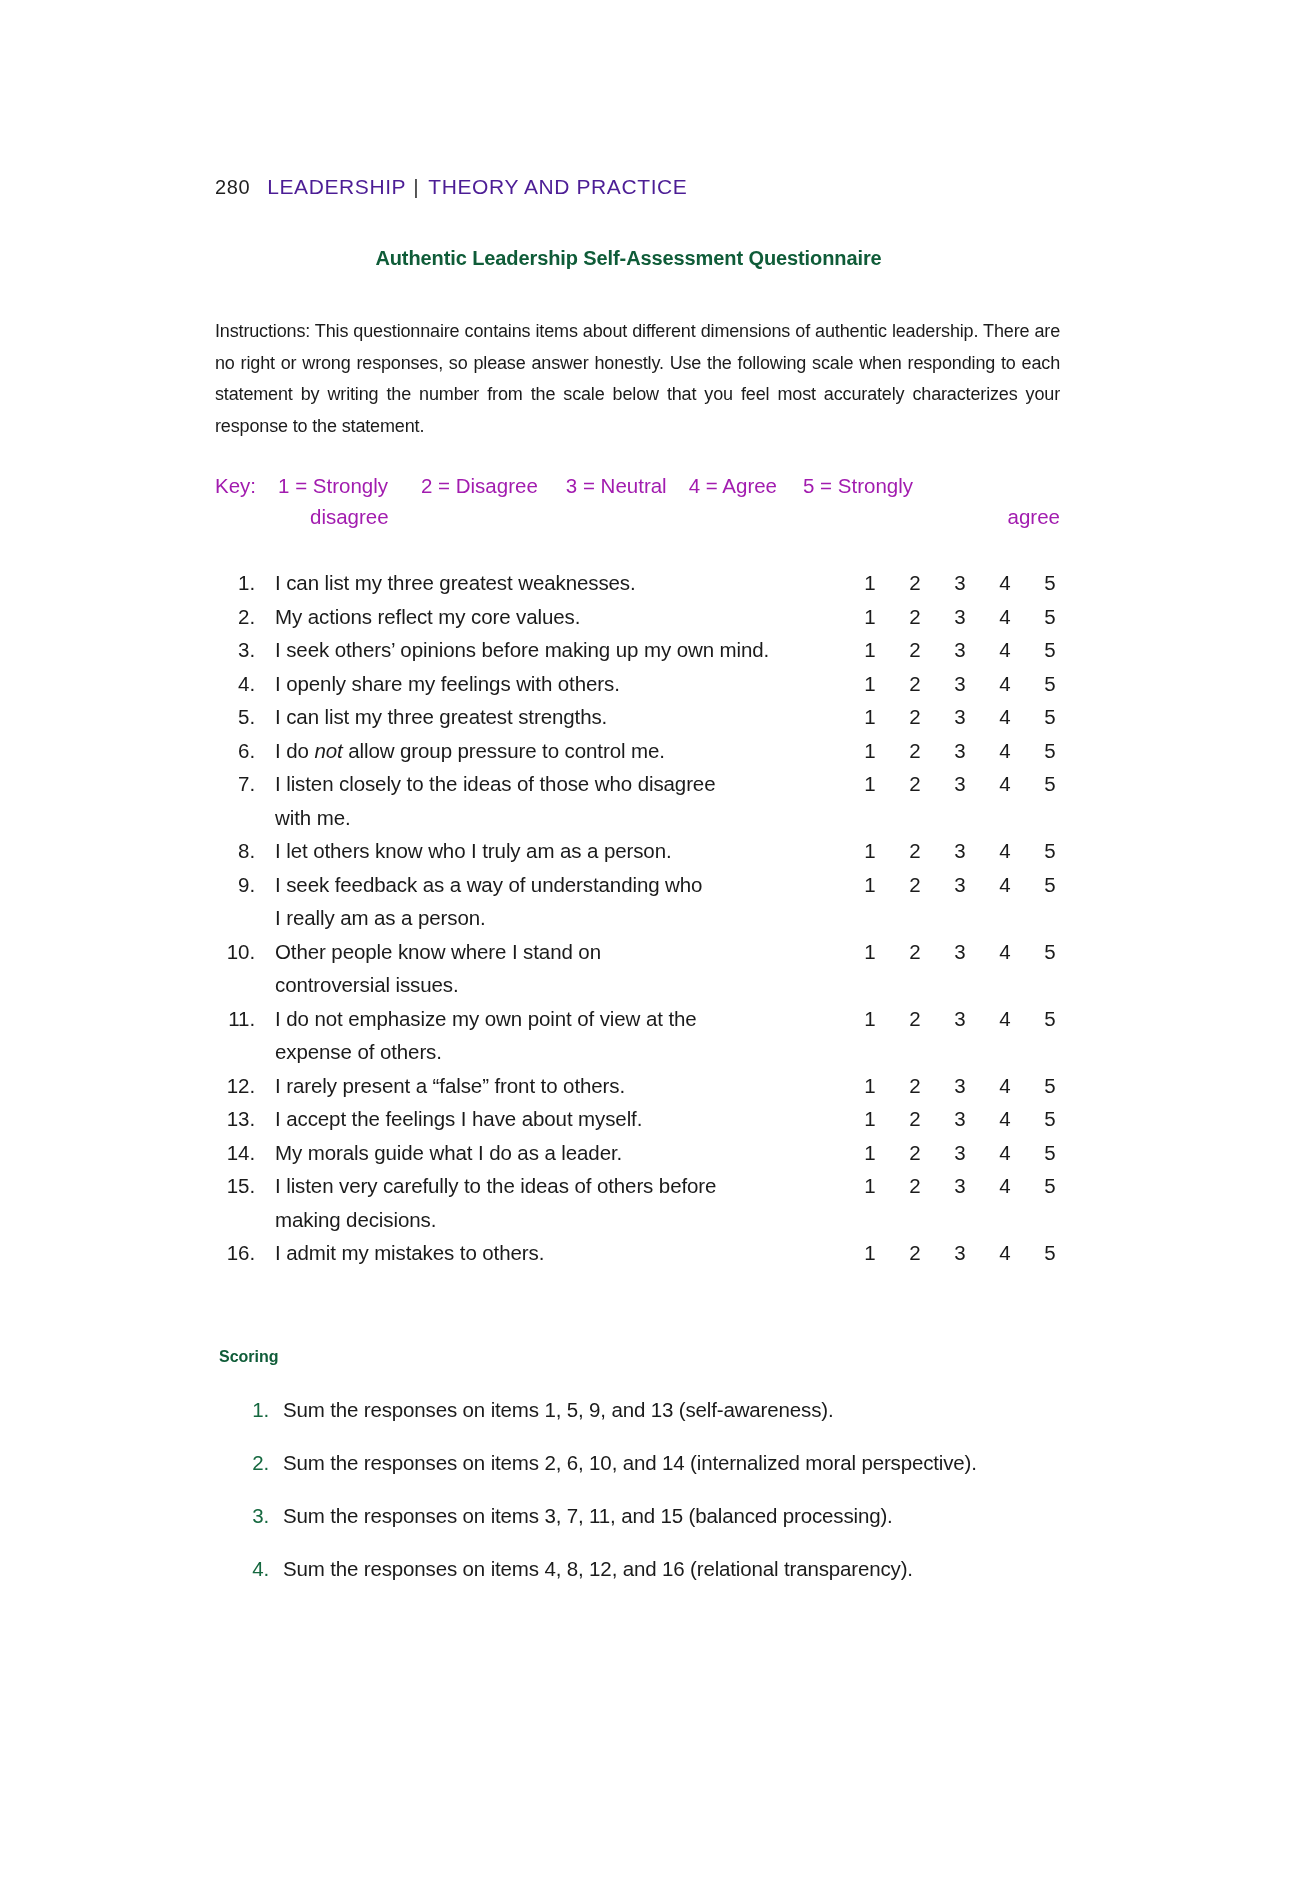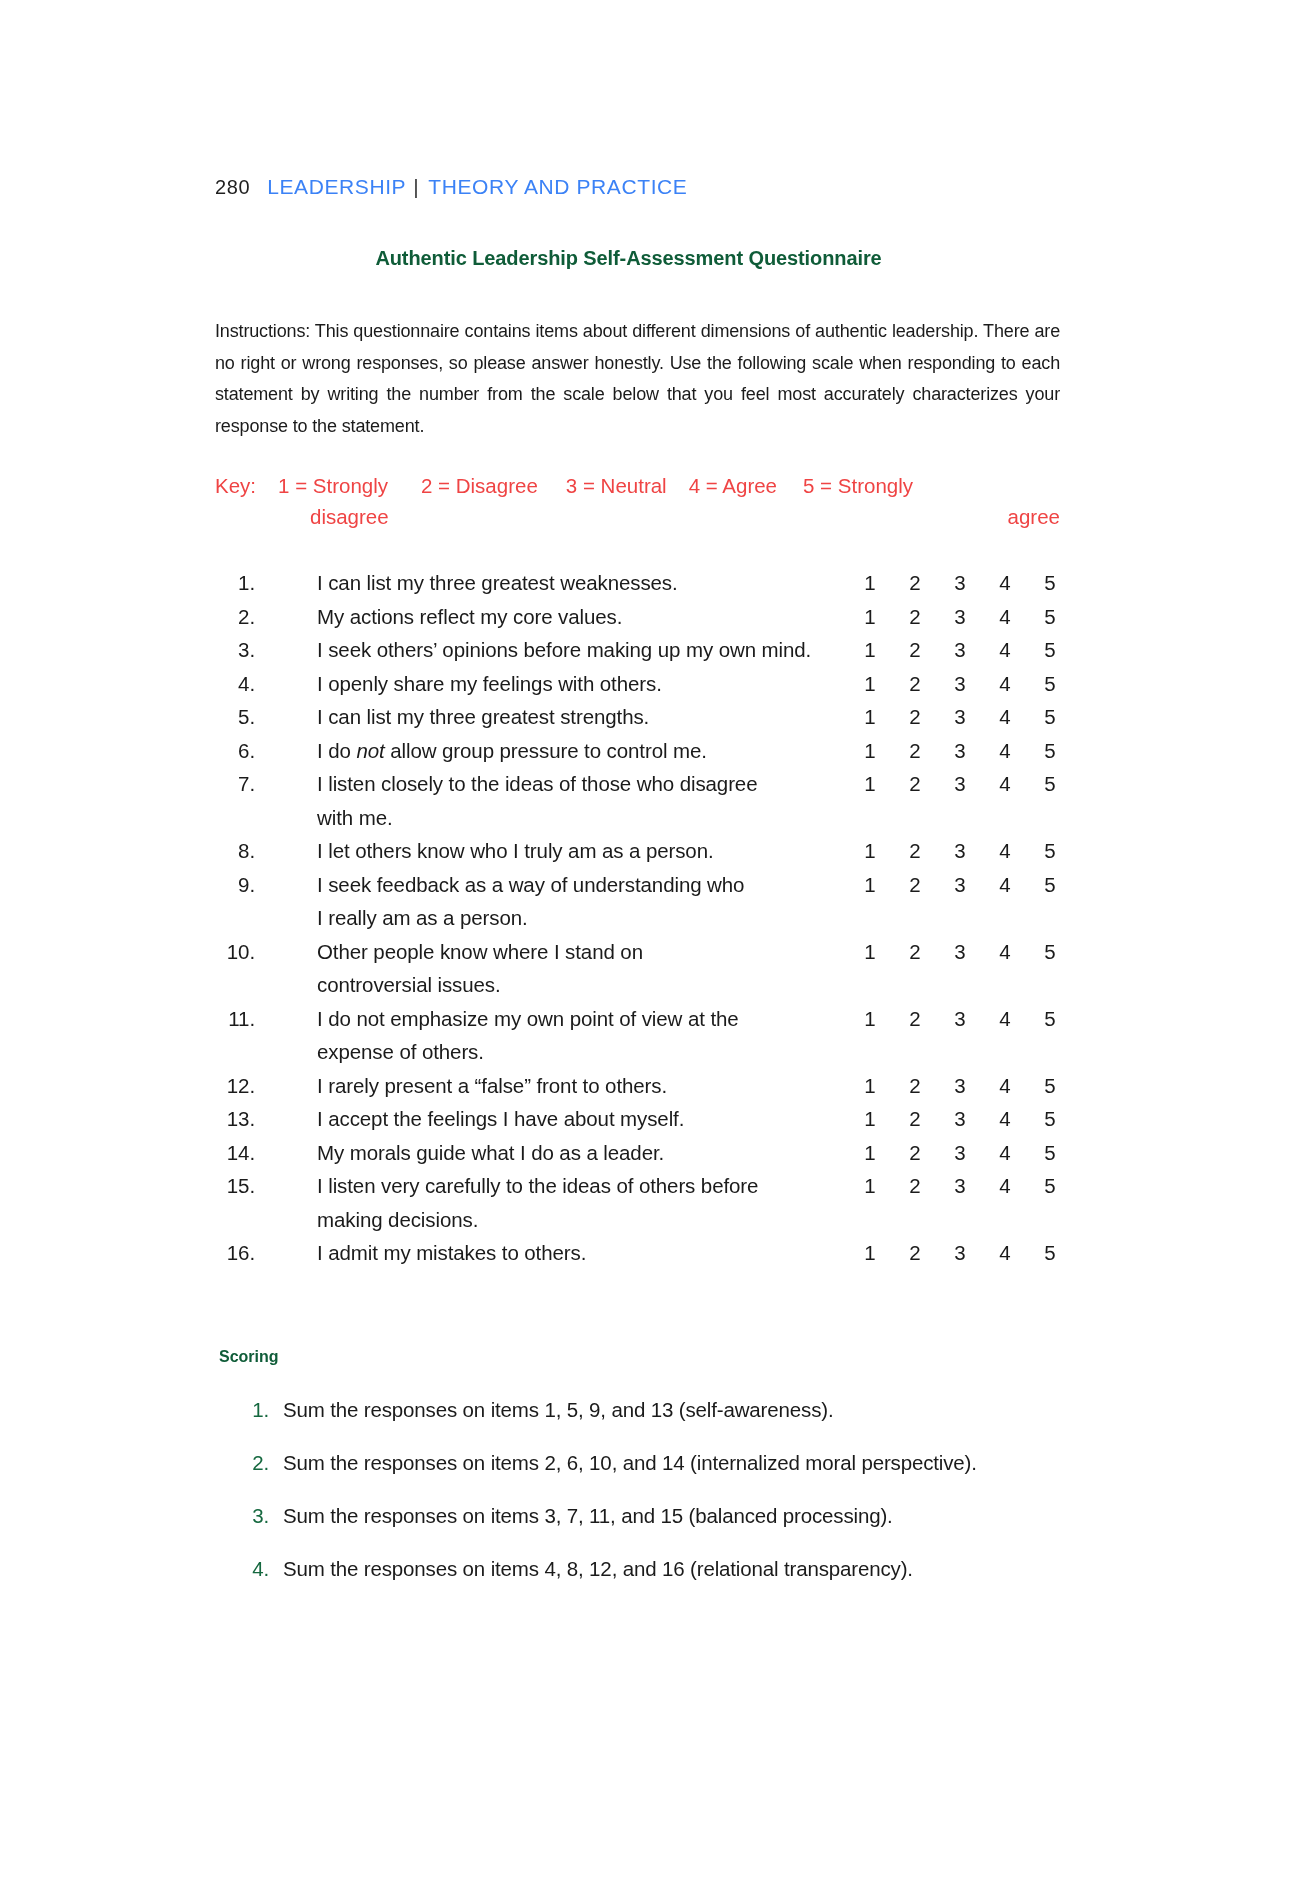--- a/index.html
+++ b/index.html
@@ -38,21 +38,21 @@
     letter-spacing: 0.6px;
     margin: 0 0 48px 0;
     white-space: nowrap;
   }
   .runhead .folio {
     color: #1f1f1f;
     margin-right: 17px;
     font-size: 20px;
   }
   .runhead .rh-title {
-    color: #3b82f6;
+    color: #4c1d95;
   }
   .runhead .rh-rule {
     color: #3b3b3b;
     margin: 0 9px 0 7px;
     font-weight: 300;
   }
 
   
   .doc-title {
     text-align: center;
@@ -73,21 +73,21 @@
     color: #1b1b1b;
     margin: 0 0 28px 0;
     letter-spacing: -0.15px;
   }
 
   
   .key-block {
     position: relative;
     font-size: 20.5px;
     line-height: 31px;
-    color: #ef4444;
+    color: #a21caf;
     margin: 0 0 34px 0;
     height: 62px;
   }
   .key-row {
     display: flex;
     align-items: baseline;
     white-space: nowrap;
   }
   .key-label { margin-right: 22px; }
   .key-opt { white-space: nowrap; }
@@ -124,21 +124,20 @@
   .item .num {
     position: absolute;
     left: 0;
     top: 0;
     width: 40px;
     text-align: right;
   }
   .item .txt {
     display: block;
     padding-right: 240px;
-    margin-left: 42px;
   }
   .item .txt .l2 { display: block; }
   .item em { }
   .scale {
     position: absolute;
     right: 0;
     top: 0;
     width: 200px;
     display: flex;
     justify-content: space-between;

